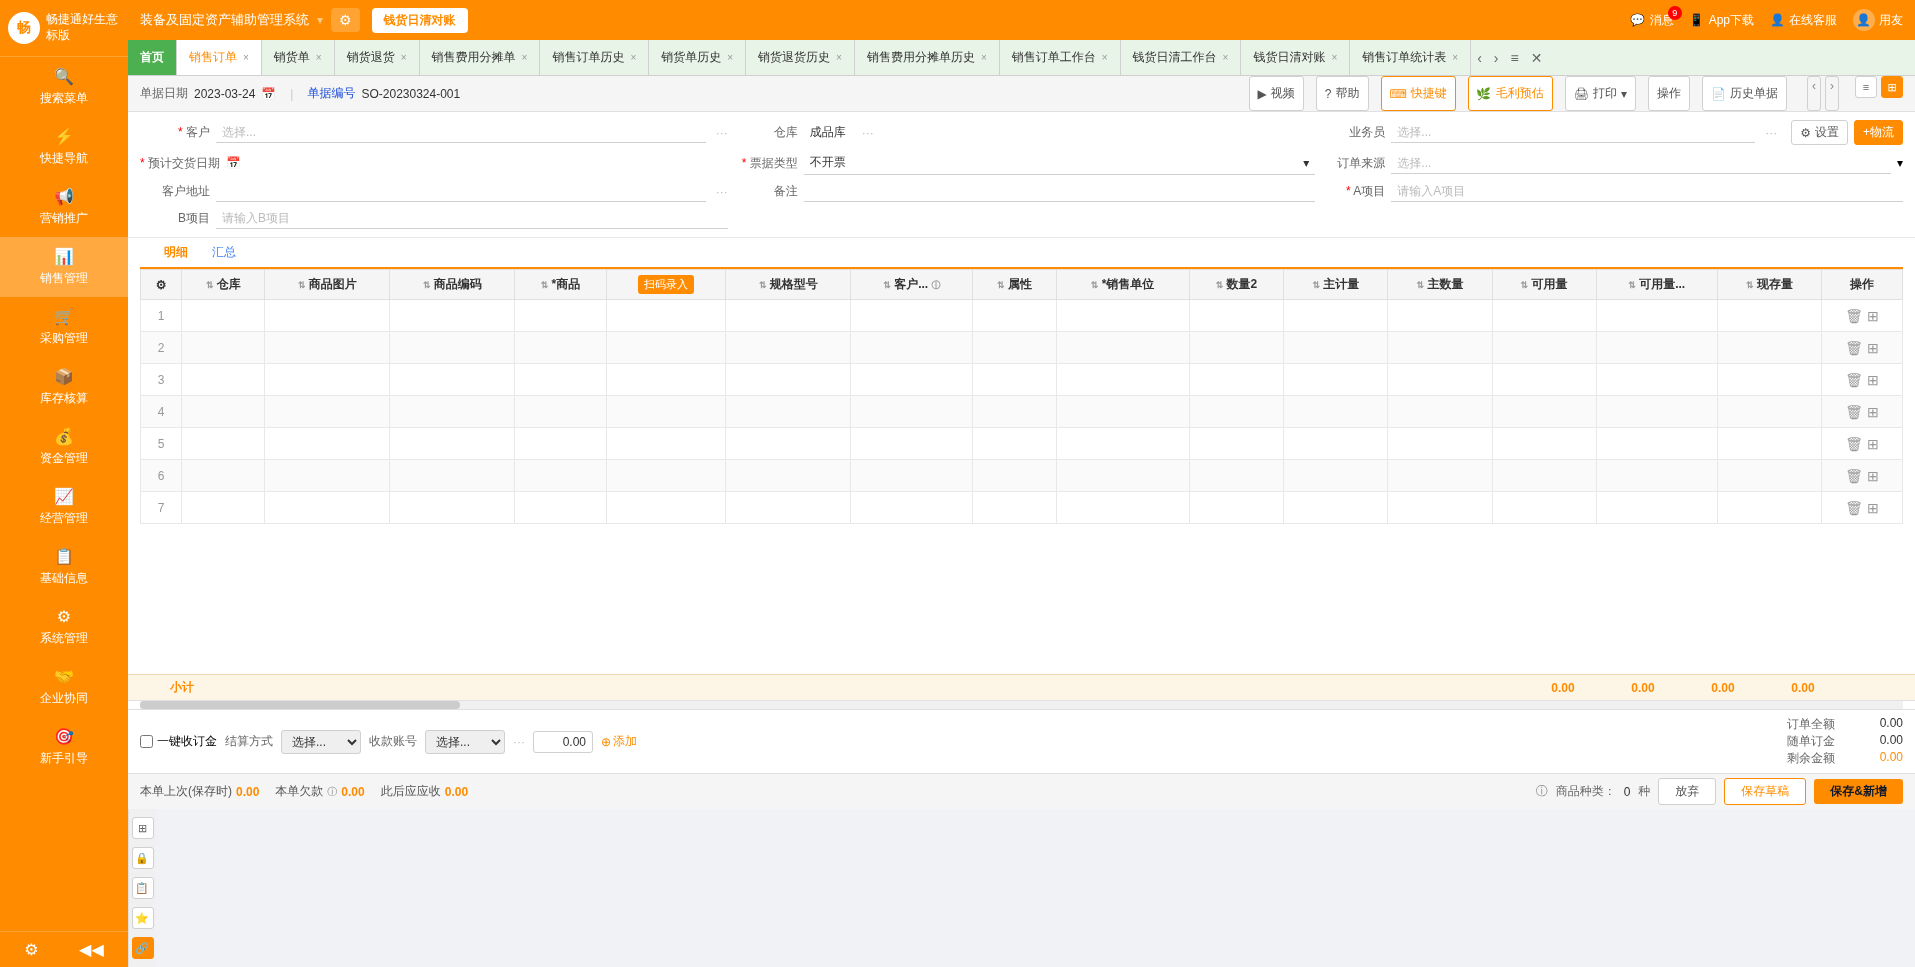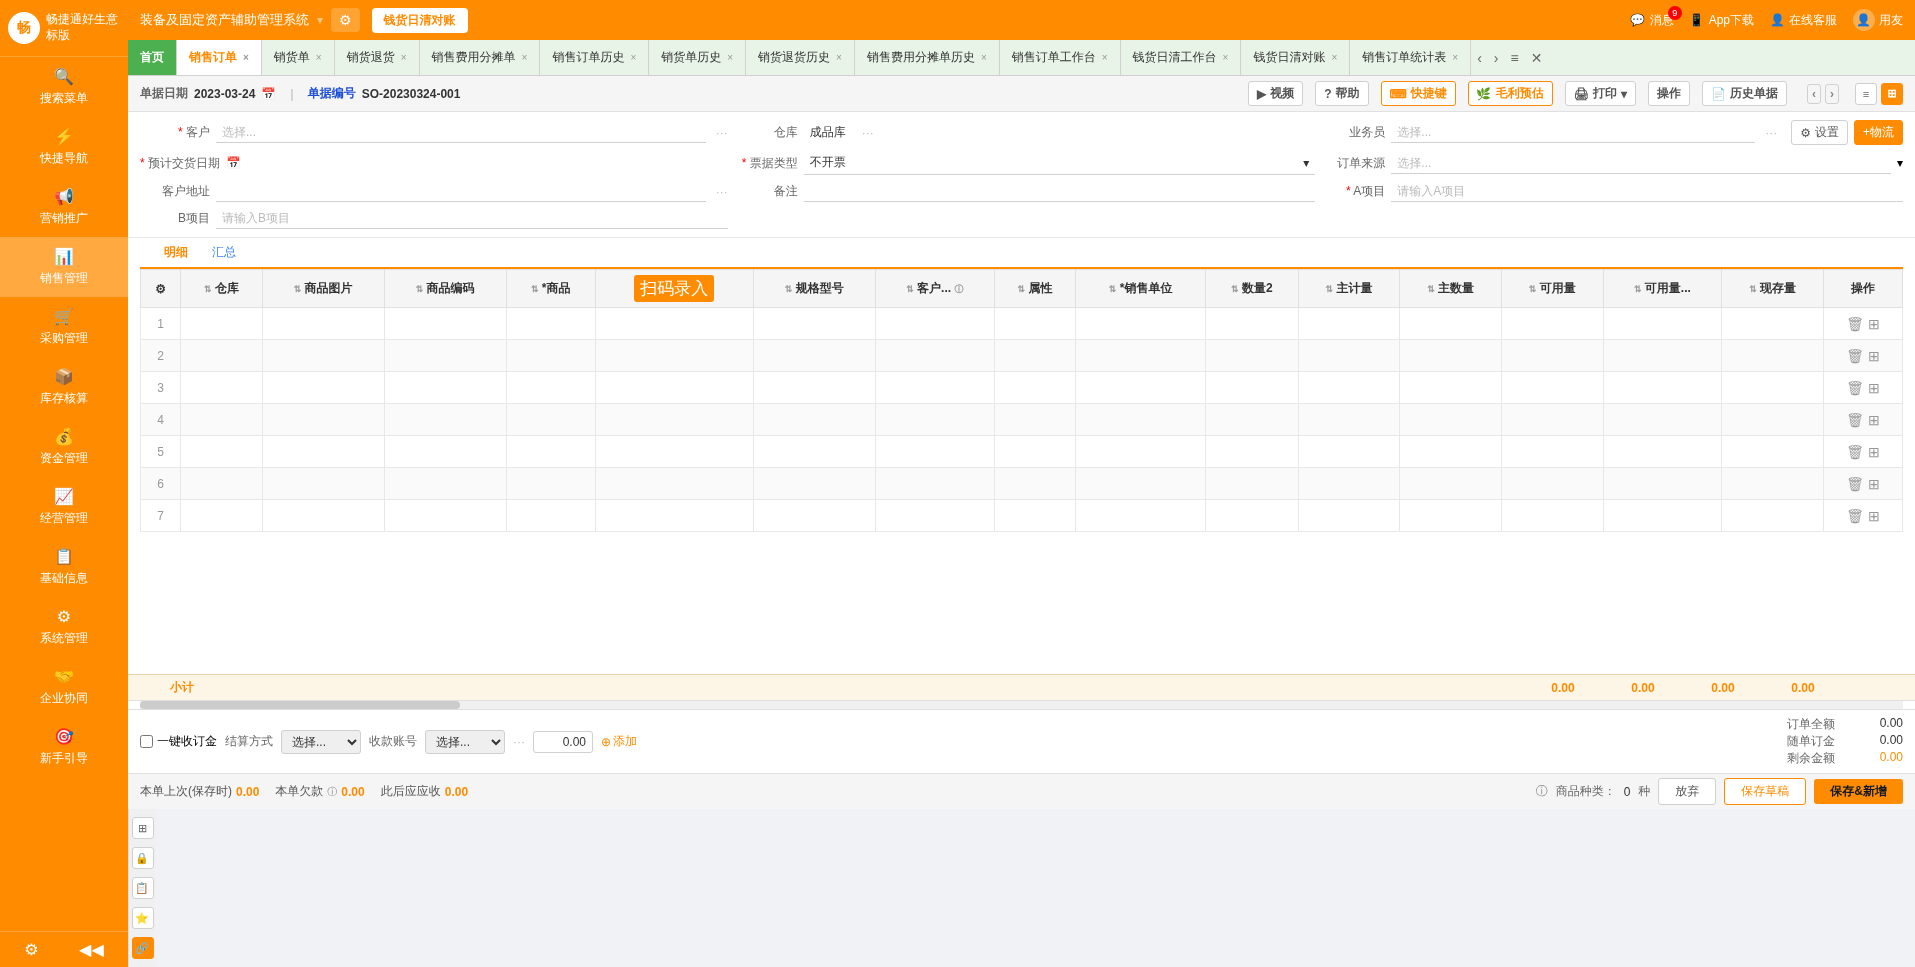--- a/index.html
+++ b/index.html
@@ -23,30 +23,30 @@
     #topbar { height: 40px; background: #ff8c00; display: flex; align-items: center; padding: 0 12px; gap: 8px; }
     #topbar .top-btn { background: white; color: #ff8c00; border: none; border-radius: 4px; padding: 4px 12px; cursor: pointer; font-size: 12px; font-weight: bold; }
     #topbar .top-icons { display: flex; align-items: center; gap: 16px; color: white; font-size: 12px; }
     #topbar .top-icon-item { display: flex; align-items: center; gap: 4px; cursor: pointer; position: relative; }
     .badge { position: absolute; top: -6px; right: -8px; background: red; color: white; border-radius: 50%; width: 14px; height: 14px; font-size: 9px; display: flex; align-items: center; justify-content: center; }
     .gear-icon-btn { background: rgba(255,255,255,0.2); border: none; color: white; padding: 4px 8px; border-radius: 4px; cursor: pointer; font-size: 14px; }
 
     
     #tabbar { height: 36px; background: #e8f4e8; display: flex; align-items: center; border-bottom: 1px solid #d0d0d0; overflow: hidden; }
     .tab-item { padding: 0 12px; height: 36px; display: flex; align-items: center; gap: 4px; cursor: pointer; white-space: nowrap; color: #333; font-size: 12px; border-right: 1px solid #d0d0d0; }
-    .tab-item.active { background: white; color: #ff8c00; font-weight: bold; }
+    .tab-item.active { background: white; color: #ff8c00; font-weight: normal; }
     .tab-item .tab-close { color: #999; margin-left: 2px; font-size: 10px; }
     .tab-item:first-child { background: #4CAF50; color: white; font-weight: bold; }
     .tab-nav-btn { padding: 0 6px; height: 36px; display: flex; align-items: center; cursor: pointer; color: #666; font-size: 14px; }
 
     
     #content { flex: 1; display: flex; flex-direction: column; overflow: hidden; background: white; }
 
     
-    #toolbar { height: 36px; background: #f5f5f5; border-bottom: 1px solid #e0e0e0; display: flex; align-items: center; padding: 0 12px; gap: 12px; font-weight: bold; }
+    #toolbar { height: 36px; background: #f5f5f5; border-bottom: 1px solid #e0e0e0; display: flex; padding: 0 12px; gap: 12px; }
 
     
     .toolbar-btn { display: flex; align-items: center; gap: 4px; padding: 3px 8px; border: 1px solid #d0d0d0; border-radius: 3px; cursor: pointer; background: white; color: #555; font-size: 11px; }
     .toolbar-btn.orange { color: #ff8c00; border-color: #ff8c00; }
 
     
     #form-area { padding: 8px 12px; display: flex; flex-direction: column; gap: 6px; border-bottom: 1px solid #e8e8e8; }
     .form-grid { display: grid; grid-template-columns: 1fr 1fr 1fr; gap: 0; }
     .form-field { display: flex; align-items: center; gap: 6px; }
     .field-label { color: #666; white-space: nowrap; min-width: 70px; text-align: right; }
@@ -62,21 +62,21 @@
     .detail-tab.active { color: #ff8c00; border-bottom: 2px solid #ff8c00; margin-bottom: -2px; font-weight: bold; }
 
     
     #detail-table { flex: 1; overflow: auto; margin: 0 12px; }
     table { width: 100%; border-collapse: collapse; font-size: 11px; }
     table th { background: #f5f5f5; border: 1px solid #e0e0e0; padding: 5px 6px; text-align: center; white-space: nowrap; color: #333; position: sticky; top: 0; z-index: 1; }
     table td { border: 1px solid #e8e8e8; padding: 4px 6px; text-align: center; height: 32px; color: #333; }
     table tr:nth-child(even) td { background: #fafafa; }
     .row-num { color: #999; }
     .th-sort { color: #999; font-size: 9px; }
-    .scan-btn { background: #ff8c00; color: white; border: none; padding: 2px 6px; border-radius: 3px; cursor: pointer; font-size: 17px; }
+    .scan-btn { background: #ff8c00; color: white; border: none; padding: 2px 6px; border-radius: 3px; cursor: pointer; font-size: 11px; }
 
     
     #subtotal-row { display: flex; align-items: center; padding: 4px 12px; background: #fdf5e6; border-top: 1px solid #e8d8b0; border-bottom: 1px solid #e0e0e0; font-size: 12px; }
     .subtotal-label { color: #ff8c00; font-weight: bold; margin-right: auto; padding-left: 30px; }
     .subtotal-val { min-width: 80px; text-align: center; color: #ff8c00; font-weight: bold; }
 
     
     #scroll-track { height: 8px; background: #f0f0f0; margin: 0 12px; }
     #scroll-thumb { width: 320px; height: 8px; background: #ccc; border-radius: 4px; cursor: pointer; }
 

